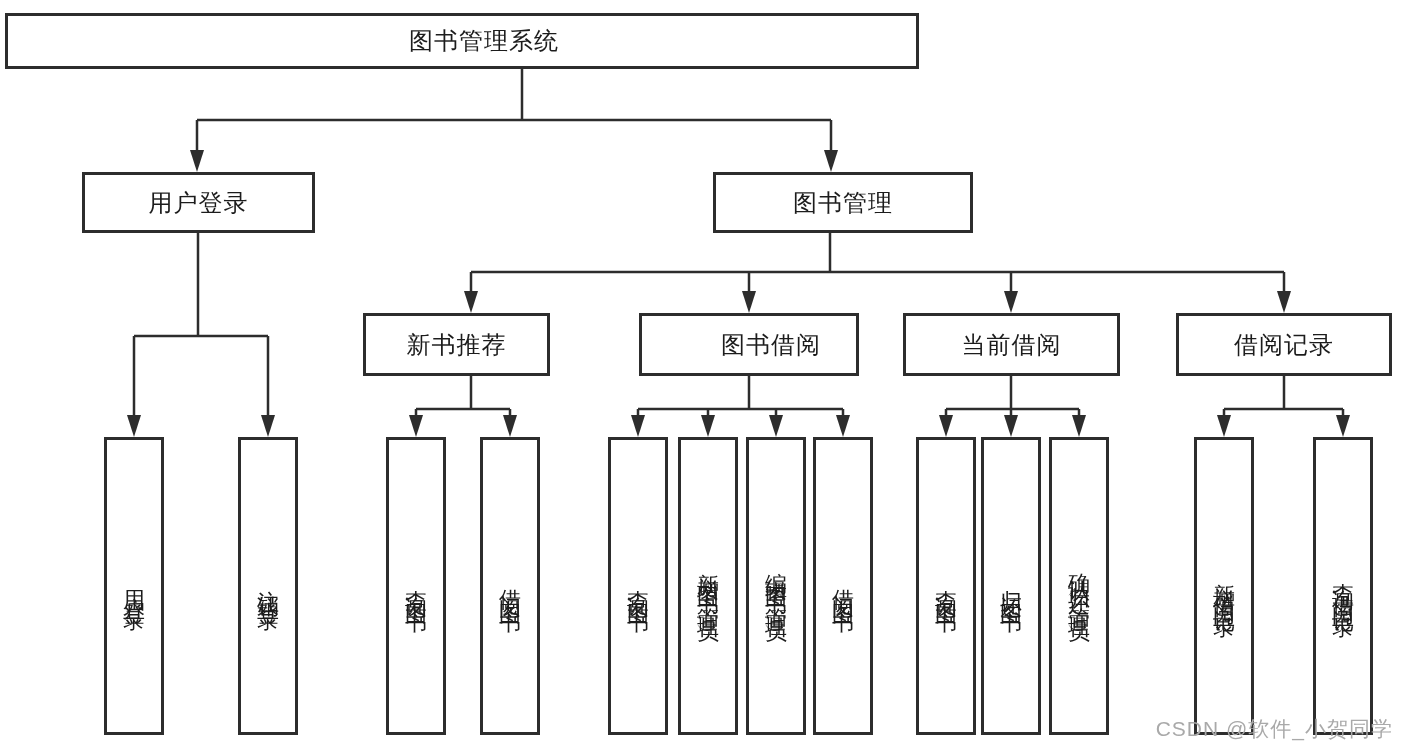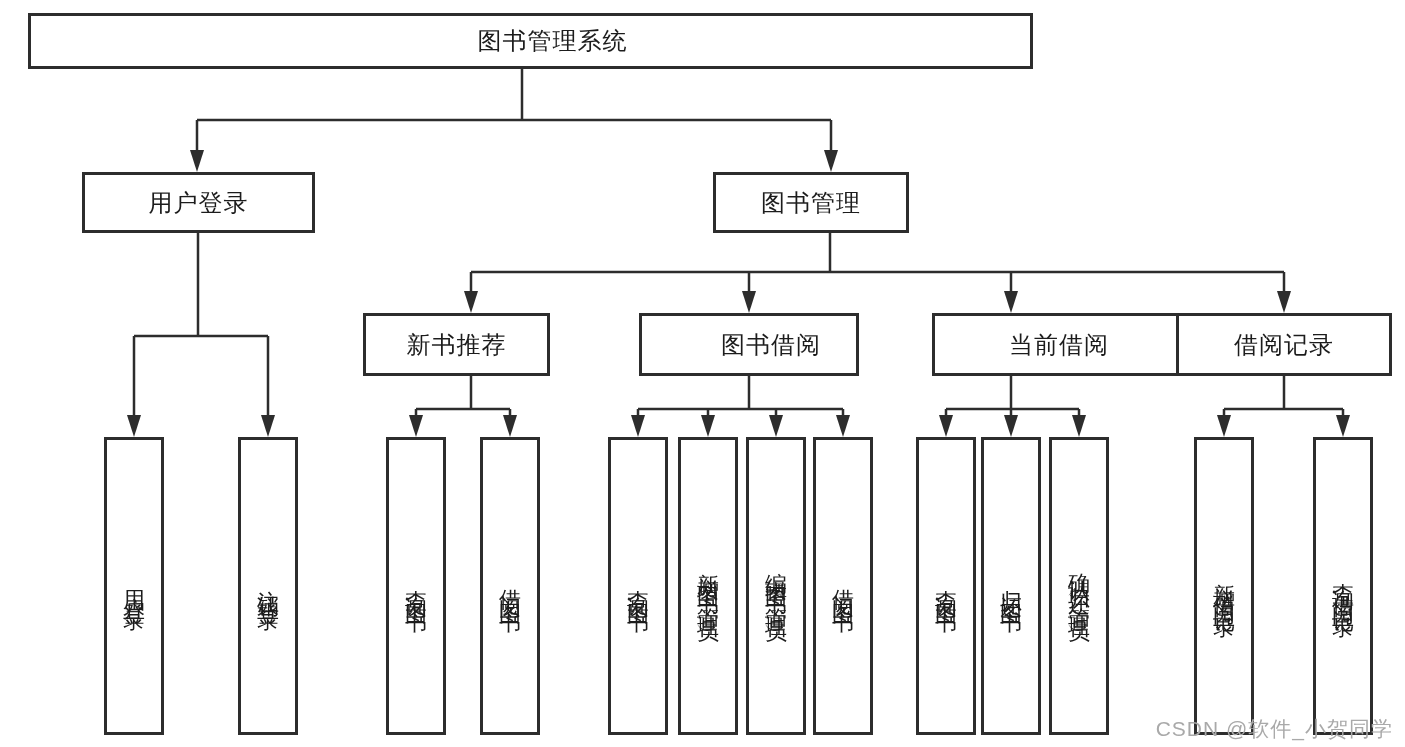--- a/index.html
+++ b/index.html
@@ -31,21 +31,21 @@
     display: flex;
     align-items: center;
     justify-content: center;
     color: #1c1c1c;
   }
   .hlabel {
     font-size: 24px;
     letter-spacing: 1px;
     white-space: nowrap;
   }
-  .root  { left: 28px;  top: 13px;  width: 1005px; height: 56px; padding-left: 44px; }
+  .root  { left: 5px;  top: 13px;  width: 914px; height: 56px; padding-left: 44px; }
   .lvl2  { top: 172px; height: 61px; }
   .lvl3  { top: 313px; height: 63px; }
   .leaf  { top: 437px; width: 60px; height: 298px; }
   .vlabel {
     writing-mode: vertical-rl;
     -webkit-writing-mode: vertical-rl;
     text-orientation: mixed;
     font-size: 22px;
     line-height: 1;
     letter-spacing: 7px;
@@ -99,31 +99,31 @@
     </g>
   </svg>
 
   <div class="node root">
     <span class="hlabel">图书管理系统</span>
   </div>
 
   <div class="node lvl2" style="left:82px; width:233px;">
     <span class="hlabel">用户登录</span>
   </div>
-  <div class="node lvl2" style="left:713px; width:196px;">
+  <div class="node lvl2" style="left:713px; width:260px;">
     <span class="hlabel">图书管理</span>
   </div>
 
   <div class="node lvl3" style="left:363px; width:187px;">
     <span class="hlabel">新书推荐</span>
   </div>
   <div class="node lvl3" style="left:639px; width:220px;padding-left:44px;">
     <span class="hlabel">图书借阅</span>
   </div>
-  <div class="node lvl3" style="left:903px; width:254px;margin-left:29px;">
+  <div class="node lvl3" style="left:903px; width:217px;">
     <span class="hlabel">当前借阅</span>
   </div>
   <div class="node lvl3" style="left:1176px; width:216px;font-family:Liberation Mono, monospace;">
     <span class="hlabel">借阅记录</span>
   </div>
 
   <div class="node leaf" style="left:104px;">
     <span class="vlabel">用户登录</span>
   </div>
   <div class="node leaf" style="left:238px;">

